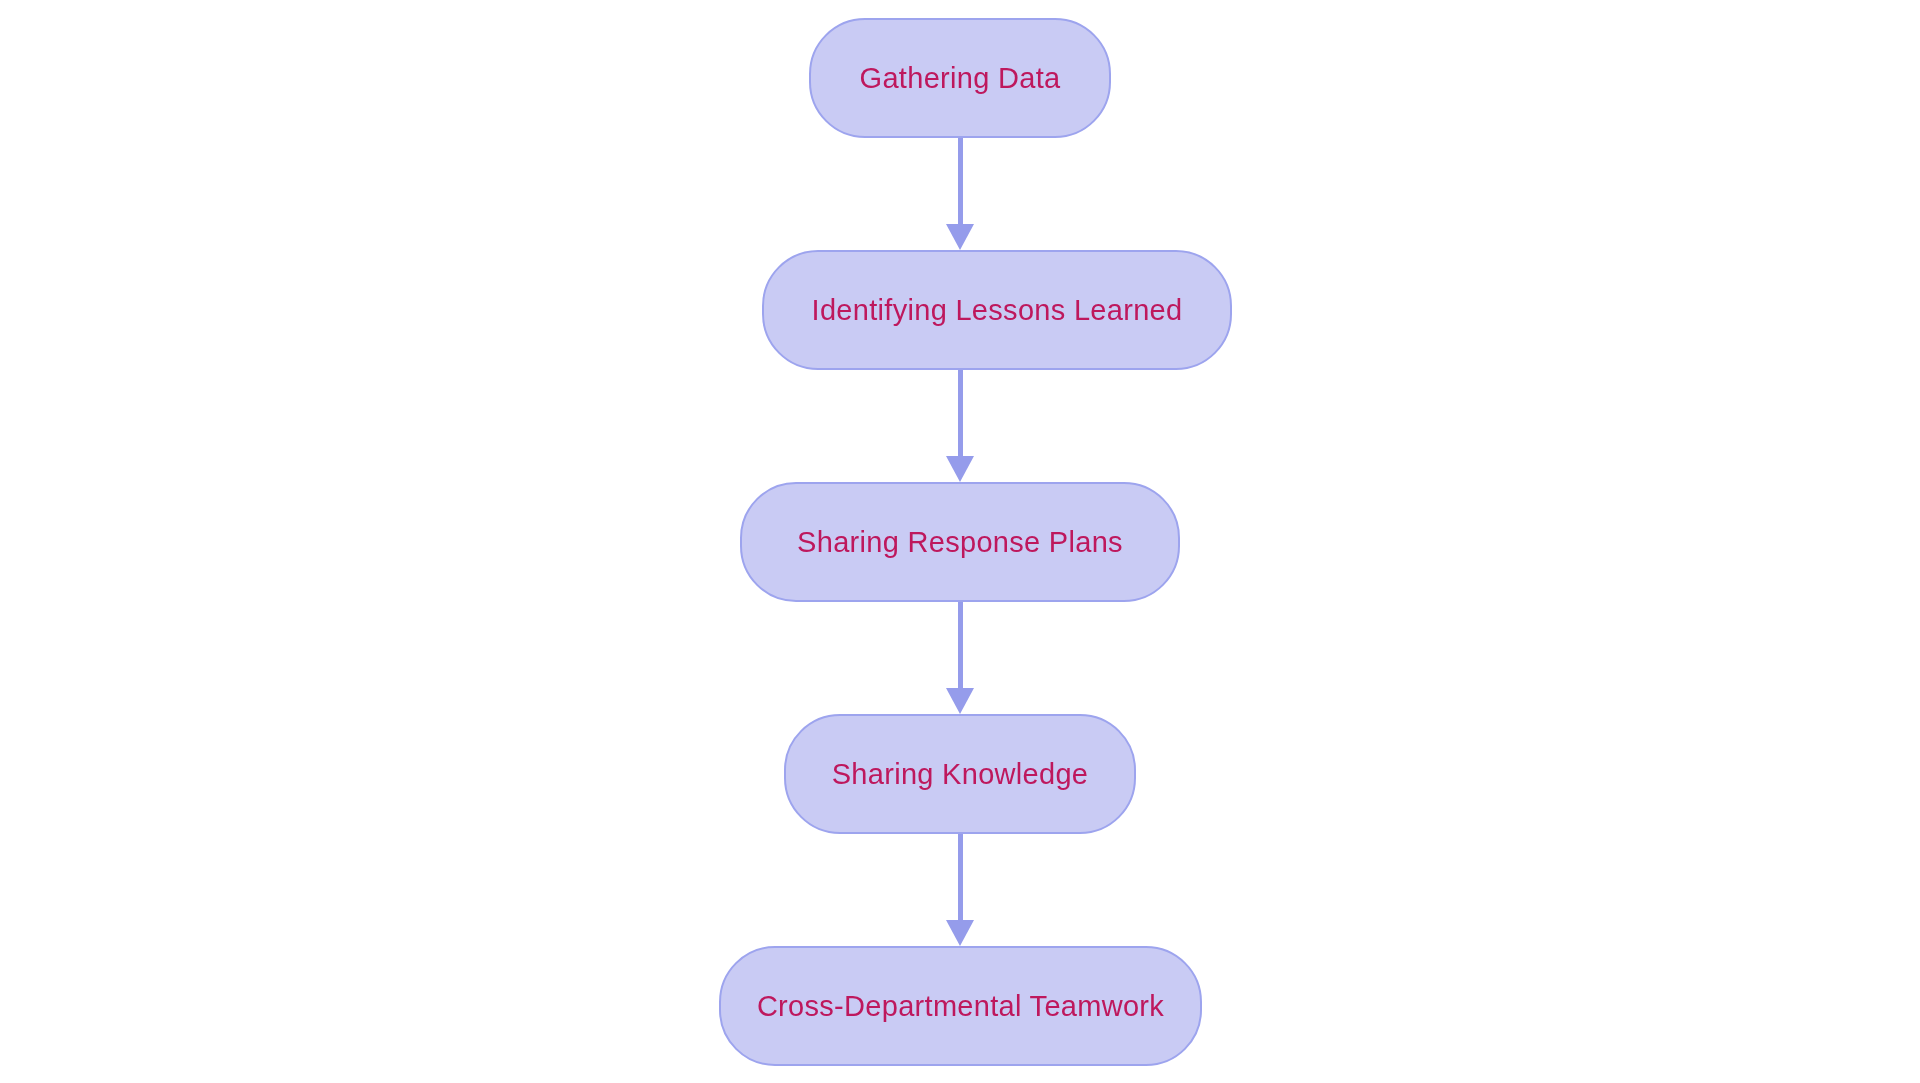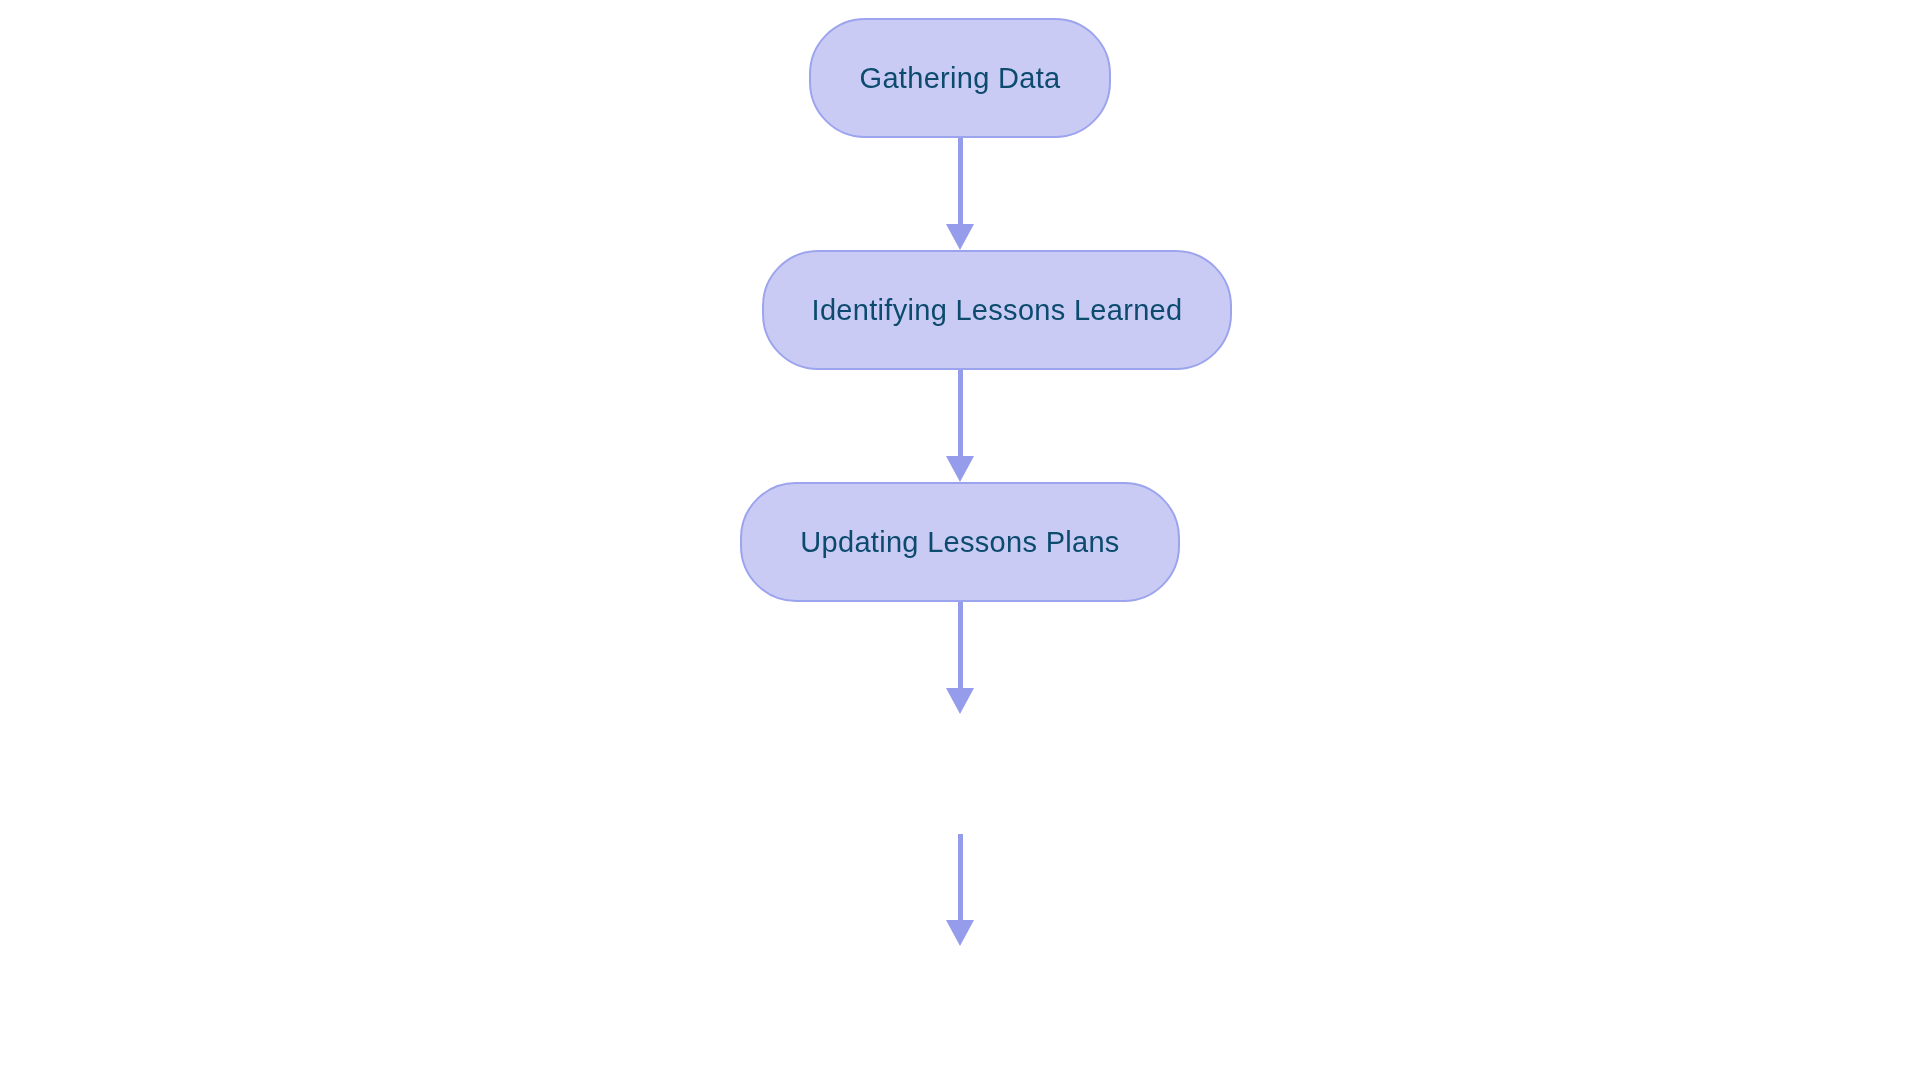--- a/index.html
+++ b/index.html
@@ -20,21 +20,21 @@
     height: 120px;
     box-sizing: border-box;
     background: #c9cbf4;
     border: 2px solid #9da4ee;
     border-radius: 56px;
     display: flex;
     align-items: center;
     justify-content: center;
   }
   .node-label {
-    color: #0c4a6e;
+    color: #be185d;
     font-size: 29px;
     font-weight: 400;
     letter-spacing: 0.3px;
     white-space: nowrap;
   }
   .edge {
     position: absolute;
     width: 28px;
     margin-left: -14px;
   }
@@ -86,28 +86,34 @@
   <div class="node" id="node-1">
     <span class="node-label">Identifying Lessons Learned</span>
   </div>
 
   <div class="edge" id="edge-1">
     <span class="edge-line"></span>
     <span class="edge-head"></span>
   </div>
 
   <div class="node" id="node-2">
-    <span class="node-label">Updating Lessons Plans</span>
+    <span class="node-label">Sharing Response Plans</span>
   </div>
 
   <div class="edge" id="edge-2">
     <span class="edge-line"></span>
     <span class="edge-head"></span>
   </div>
 
+  <div class="node" id="node-3">
+    <span class="node-label">Sharing Knowledge</span>
+  </div>
 
   <div class="edge" id="edge-3">
     <span class="edge-line"></span>
     <span class="edge-head"></span>
   </div>
 
+  <div class="node" id="node-4">
+    <span class="node-label">Cross-Departmental Teamwork</span>
+  </div>
 
 </div>
 
 </body></html>

